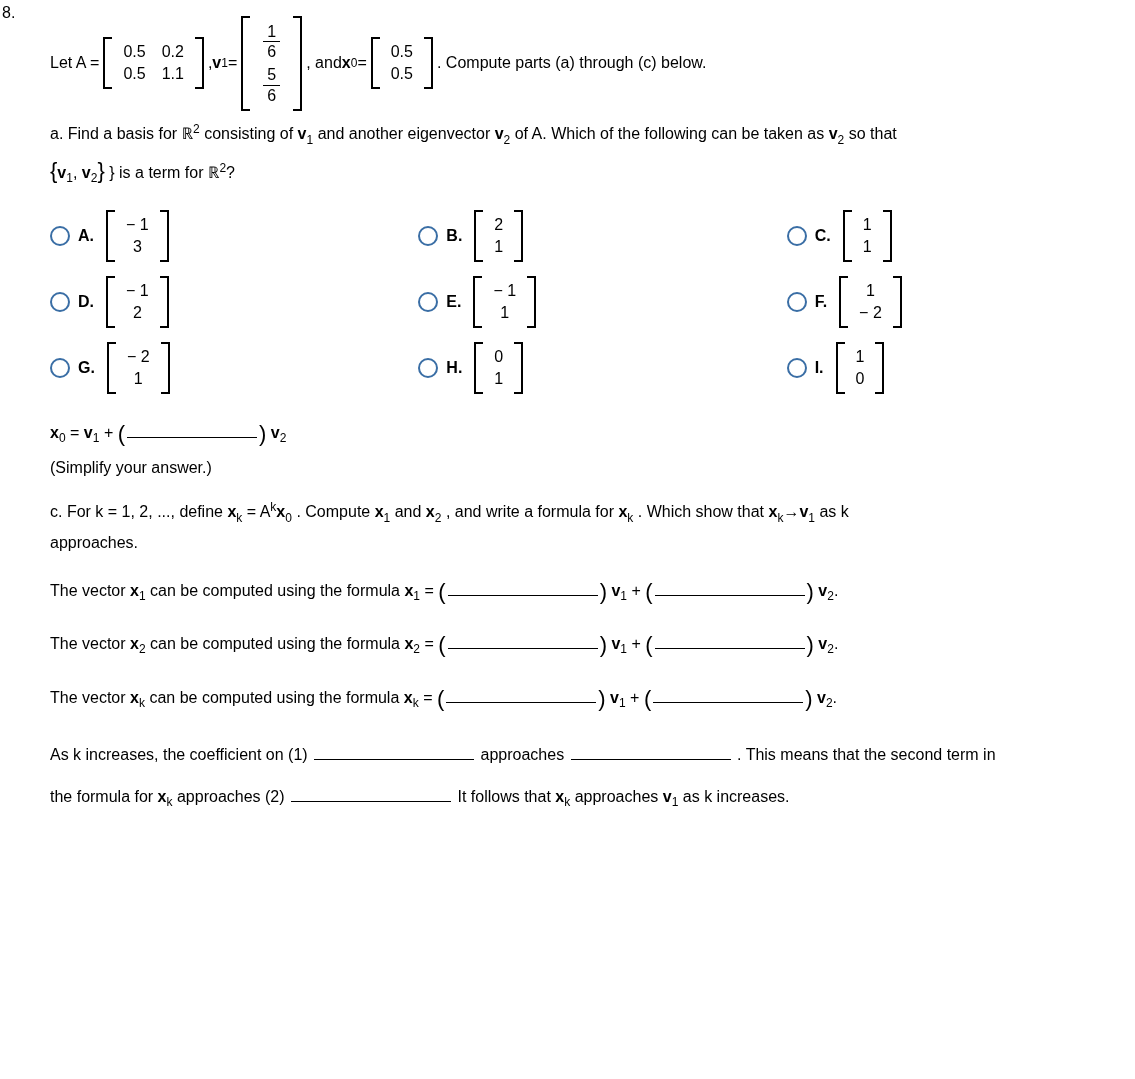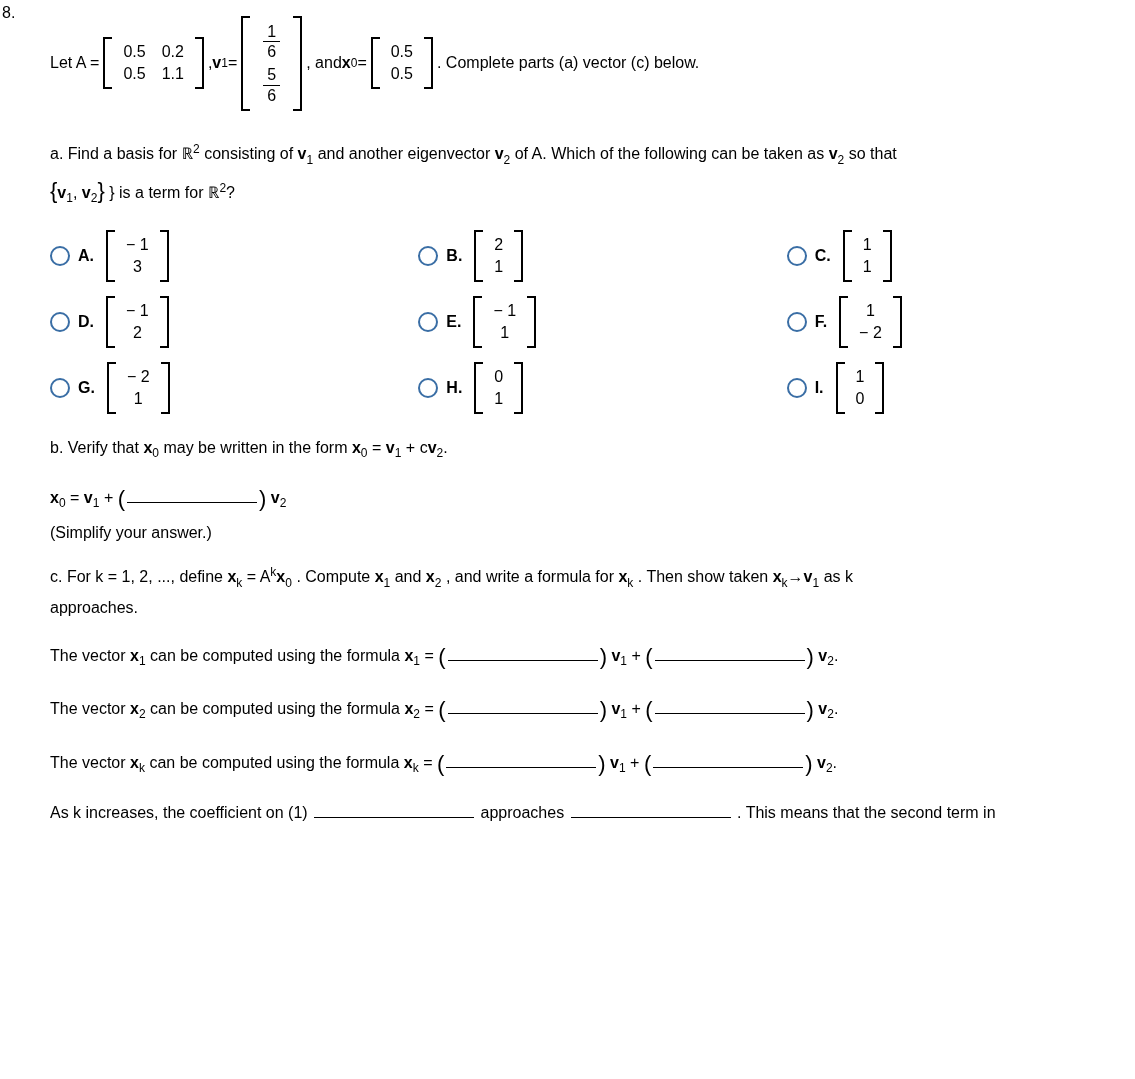--- a/index.html
+++ b/index.html
@@ -76,21 +76,21 @@
     display: inline-block;
     border-bottom: 1px solid #000;
     min-width: 130px;
     height: 1em;
     vertical-align: baseline;
     margin: 0 2px;
   }
   .blank.short { min-width: 150px; }
   .blank.med { min-width: 160px; }
   .para { margin: 14px 0; line-height: 1.8; }
-  .section { margin-top: 28px; }
+  .section { margin-top: 8px; }
   .dsR { font-family: 'Times New Roman', serif; }
 </style>
 </head>
 <body>
 
 <div class="qnum">8.</div>
 
 <div class="content">
 
 <div class="row">
@@ -146,21 +146,21 @@
           <tbody>
             <tr>
               <td>0.5</td>
             </tr>
             <tr>
               <td>0.5</td>
             </tr>
           </tbody>
         </table>
   </span>
-  <span>. Complete parts (a) vector (c) below.</span>
+  <span>. Compute parts (a) through (c) below.</span>
 </div>
 
 <div class="section para">
   <span>a. Find a basis for </span><span class="dsR">ℝ</span><sup>2</sup>
   <span> consisting of </span><span class="bold">v</span><sub>1</sub>
   <span> and another eigenvector </span><span class="bold">v</span><sub>2</sub>
   <span> of A. Which of the following can be taken as </span><span class="bold">v</span><sub>2</sub>
   <span> so that</span><br>
   <span style="font-size:22px">{</span><span class="bold">v</span><sub>1</sub><span>, </span><span class="bold">v</span><sub>2</sub><span style="font-size:22px">}</span>
   <span>} is a term for </span><span class="dsR">ℝ</span><sup>2</sup><span>?</span>
@@ -342,45 +342,39 @@
               </tr>
               <tr>
                 <td>0</td>
               </tr>
             </tbody>
           </table>
     </span>
       </div>
     </div>
 
-<div class="para">
-  <span>b. Verify that </span><span class="bold">x</span><sub>0</sub>
-  <span> may be written in the form </span><span class="bold">x</span><sub>0</sub>
-  <span> = </span><span class="bold">v</span><sub>1</sub>
-  <span> + c</span><span class="bold">v</span><sub>2</sub><span>.</span>
-</div>
 
 <div class="para">
   <span class="bold">x</span><sub>0</sub>
   <span> = </span>
   <span class="bold">v</span><sub>1</sub>
   <span> + </span>
   <span style="font-size:22px;vertical-align:-3px">(</span><span class="blank"></span><span style="font-size:22px;vertical-align:-3px">)</span>
   <span class="bold">v</span><sub>2</sub>
   <br>
   <span>(Simplify your answer.)</span>
 </div>
 
 <div class="para">
   <span>c. For k = 1, 2, ..., define </span><span class="bold">x</span><sub>k</sub>
   <span> = A</span><sup>k</sup><span class="bold">x</span><sub>0</sub>
   <span>. Compute </span><span class="bold">x</span><sub>1</sub>
   <span> and </span><span class="bold">x</span><sub>2</sub>
   <span>, and write a formula for </span><span class="bold">x</span><sub>k</sub>
-  <span>. Then show taken </span><span class="bold">x</span><sub>k</sub><span>→</span><span class="bold">v</span><sub>1</sub>
+  <span>. Which show that </span><span class="bold">x</span><sub>k</sub><span>→</span><span class="bold">v</span><sub>1</sub>
   <span> as k</span><br>
   <span>approaches.</span>
 </div>
 
 <div class="para">
   <span>The vector </span><span class="bold">x</span><sub>1</sub>
   <span> can be computed using the formula </span><span class="bold">x</span><sub>1</sub>
   <span> = </span>
   <span style="font-size:22px;vertical-align:-3px">(</span><span class="blank short"></span><span style="font-size:22px;vertical-align:-3px">)</span>
   <span class="bold">v</span><sub>1</sub>
@@ -404,20 +398,27 @@
   <span>The vector </span><span class="bold">x</span><sub>k</sub>
   <span> can be computed using the formula </span><span class="bold">x</span><sub>k</sub>
   <span> = </span>
   <span style="font-size:22px;vertical-align:-3px">(</span><span class="blank short"></span><span style="font-size:22px;vertical-align:-3px">)</span>
   <span class="bold">v</span><sub>1</sub>
   <span> + </span>
   <span style="font-size:22px;vertical-align:-3px">(</span><span class="blank short"></span><span style="font-size:22px;vertical-align:-3px">)</span>
   <span class="bold">v</span><sub>2</sub><span>.</span>
 </div>
 
-<div class="para" style="margin-top:16px">
+<div class="para" style="margin-top:22px">
   <span>As k increases, the coefficient on  (1) </span><span class="blank med"></span>
   <span> approaches </span><span class="blank med"></span>
   <span>. This means that the second term in</span>
 </div>
 
+<div class="para">
+  <span>the formula for </span><span class="bold">x</span><sub>k</sub>
+  <span> approaches  (2) </span><span class="blank med"></span>
+  <span> It follows that </span><span class="bold">x</span><sub>k</sub>
+  <span> approaches </span><span class="bold">v</span><sub>1</sub>
+  <span> as k increases.</span>
+</div>
 
 </div>
 
 </body></html>

